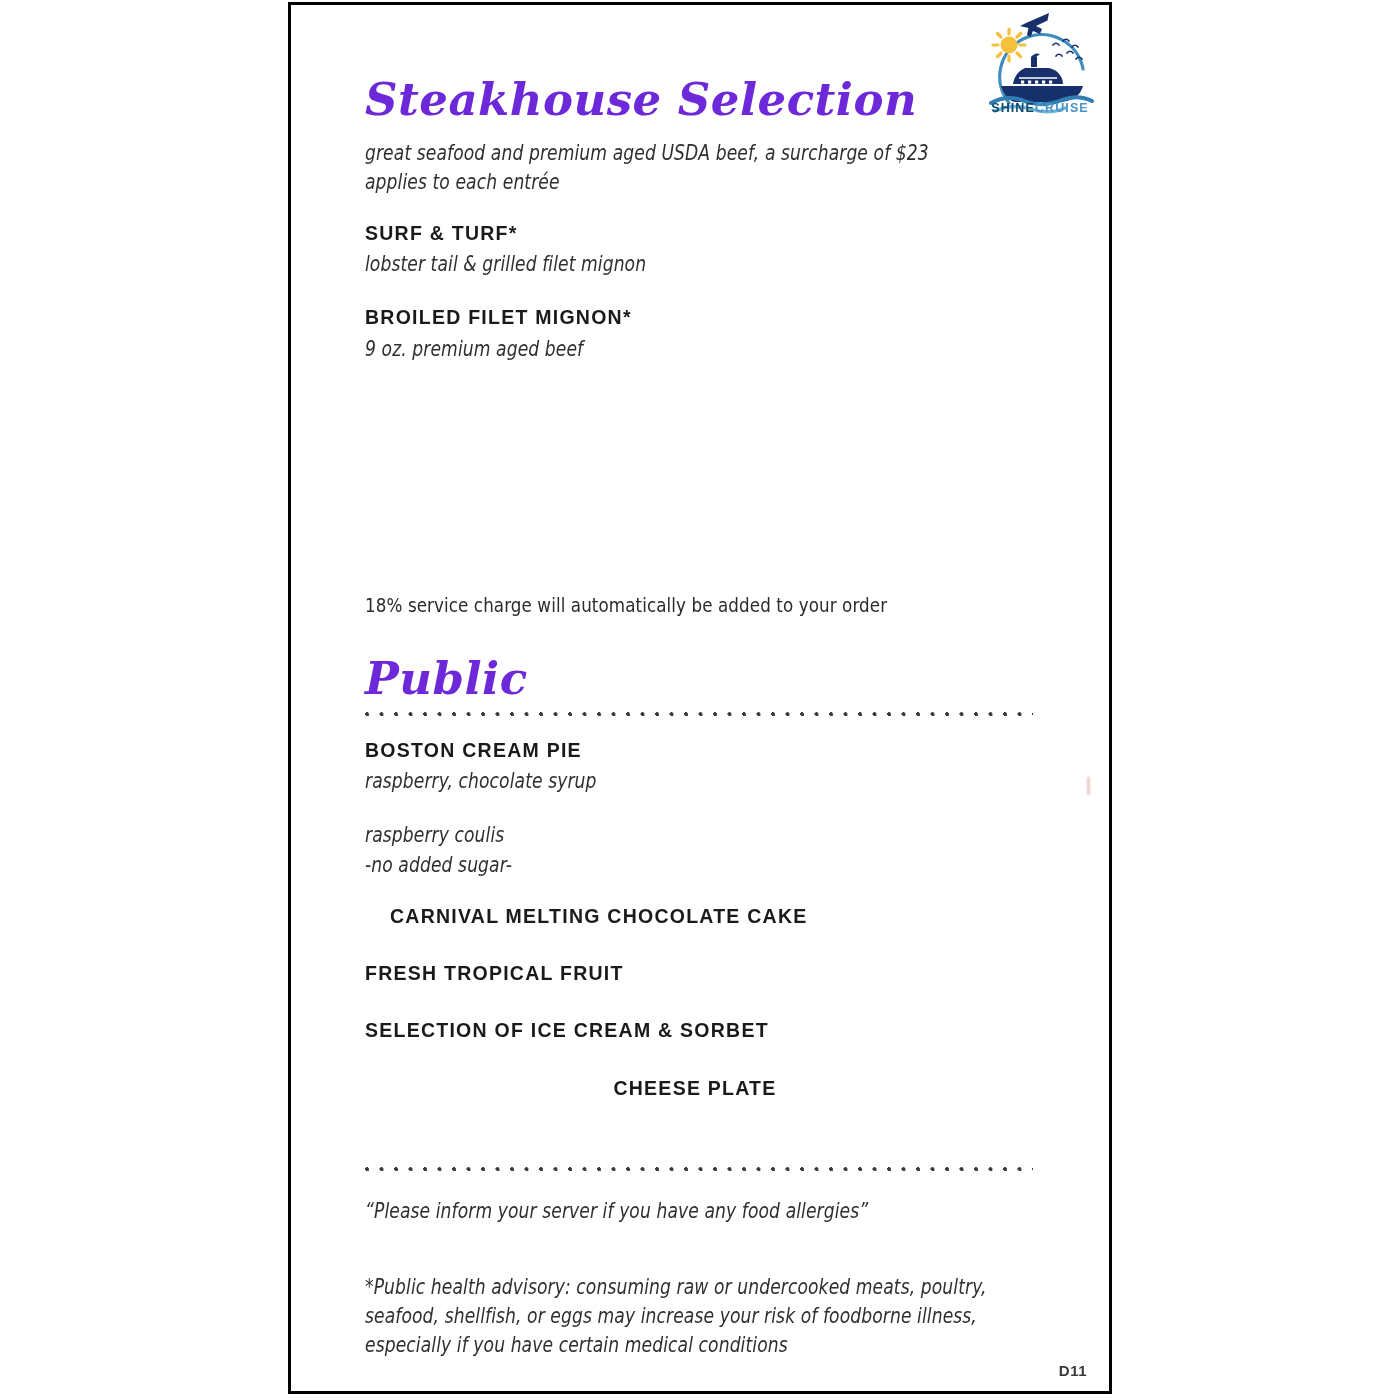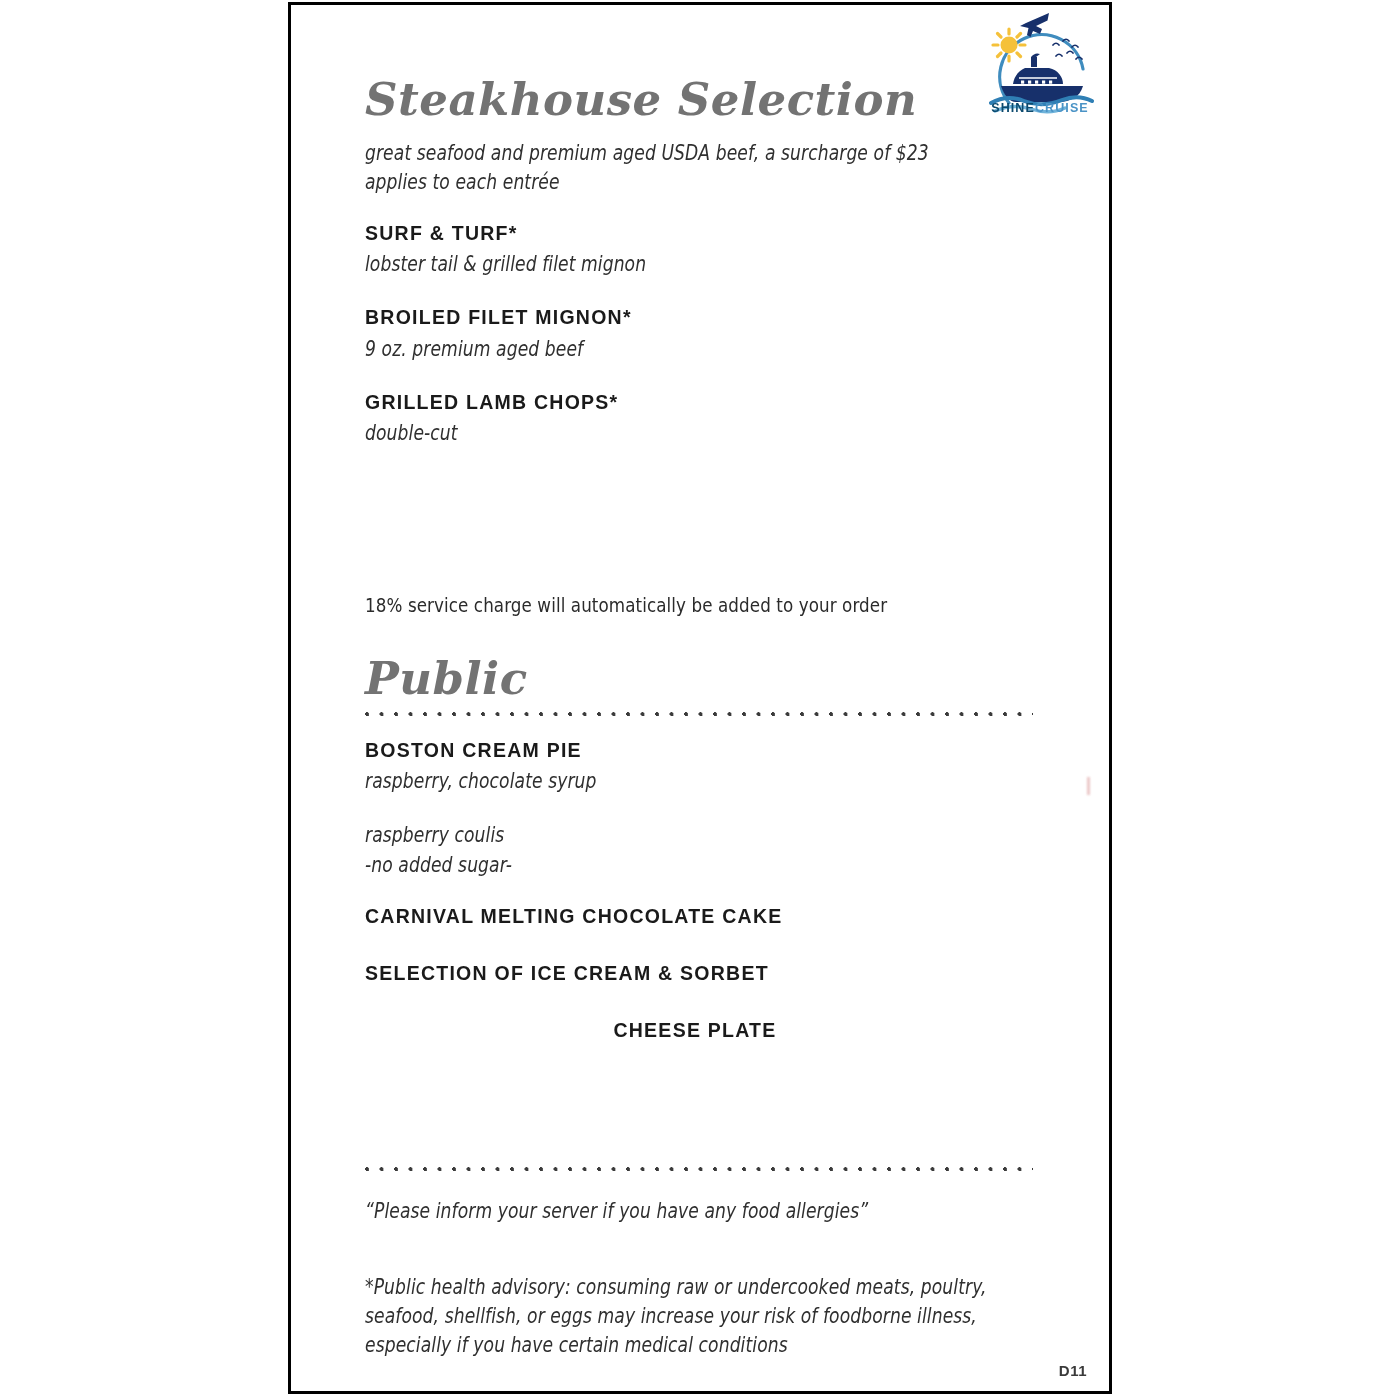--- a/index.html
+++ b/index.html
@@ -33,21 +33,21 @@
     right:8px; top:2px;
     width:122px; height:112px;
   }
   #brand-logo svg { display:block; width:122px; height:112px; }
 
   
   .section-title {
     font-family:"DejaVu Serif", "Liberation Serif", serif;
     font-style:italic;
     font-weight:bold;
-    color:#737373;
+    color:#6d28d9;
     letter-spacing:0.5px;
     line-height:1;
   }
   #steakhouse-title {
     position:absolute;
     left:74px; top:72px;
     font-size:45px;
   }
   #dessert-title {
     position:absolute;
@@ -229,43 +229,42 @@
 
     <div id="steak-items">
       <div class="menu-item">
         <div class="item-name">SURF &amp; TURF*</div>
         <div class="item-desc ital">lobster tail &amp; grilled filet mignon</div>
       </div>
       <div class="menu-item">
         <div class="item-name">BROILED FILET MIGNON*</div>
         <div class="item-desc ital">9 oz. premium aged beef</div>
       </div>
-      <div class="menu-item">
-        <div class="item-name">GRILLED LAMB CHOPS*</div>
-        <div class="item-desc ital">double-cut</div>
-      </div>
     </div>
 
     <div id="service-charge">18% service charge will automatically be added to your order</div>
 
     <div id="dessert-title" class="section-title">Public</div>
 
     <div id="rule-top" class="dotted-rule"></div>
 
     <div id="dessert-items">
       <div class="menu-item">
         <div class="item-name">BOSTON CREAM PIE</div>
         <div class="item-desc ital">raspberry, chocolate syrup</div>
       </div>
       <div class="menu-item" style="margin-bottom:24px;">
         <div class="item-desc ital">raspberry coulis</div>
         <div class="item-desc ital" style="margin-top:0;">-no added sugar-</div>
       </div>
+      <div class="menu-item" style="margin-bottom:33px;margin-left:25px;">
+        <div class="item-name">CARNIVAL MELTING CHOCOLATE CAKE</div>
+      </div>
       <div class="menu-item" style="margin-bottom:33px;">
-        <div class="item-name">CARNIVAL MELTING CHOCOLATE CAKE</div>
+        <div class="item-name">FRESH TROPICAL FRUIT</div>
       </div>
       <div class="menu-item" style="margin-bottom:33px;">
         <div class="item-name">SELECTION OF ICE CREAM &amp; SORBET</div>
       </div>
       <div class="menu-item">
         <div class="item-name">CHEESE PLATE</div>
       </div>
     </div>
 
     <div id="rule-bottom" class="dotted-rule"></div>

